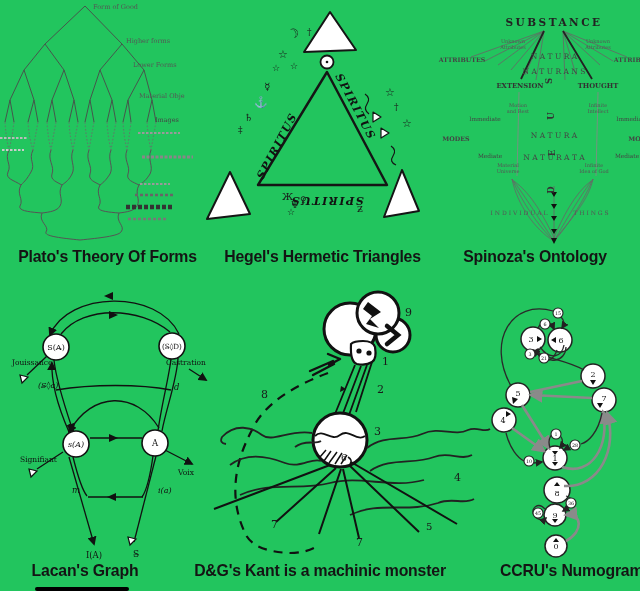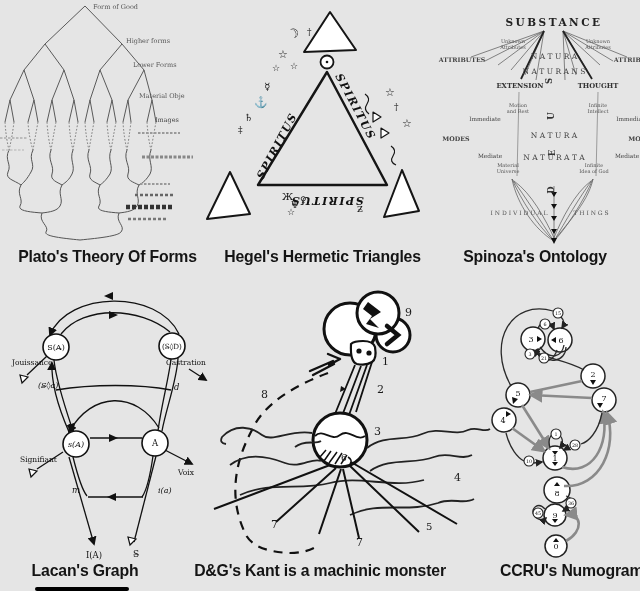--- a/index.html
+++ b/index.html
@@ -1,16 +1,16 @@
 <!DOCTYPE html>
 <html><head>
 <meta charset="utf-8">
 <style>
   html,body{margin:0;padding:0;background:#fff;}
-  .canvas{position:relative;width:640px;height:591px;background:#e5e5e5;overflow:hidden;
+  .canvas{position:relative;width:640px;height:591px;background:#22c55e;overflow:hidden;
           font-family:"Liberation Sans",sans-serif;}
   .panel{position:absolute;}
   svg{display:block;overflow:visible;}
   .cap{position:absolute;font-family:"Liberation Sans",sans-serif;font-weight:bold;
        font-size:17px;color:#141414;text-align:center;white-space:nowrap;
        transform:scaleX(.93);transform-origin:center;letter-spacing:-.2px;}
   .bbar{position:absolute;left:35px;top:587px;width:94px;height:4px;background:#000;border-radius:2px;}
   text{font-family:"DejaVu Serif",serif;}
   .sans{font-family:"DejaVu Sans",sans-serif;}
 </style>

